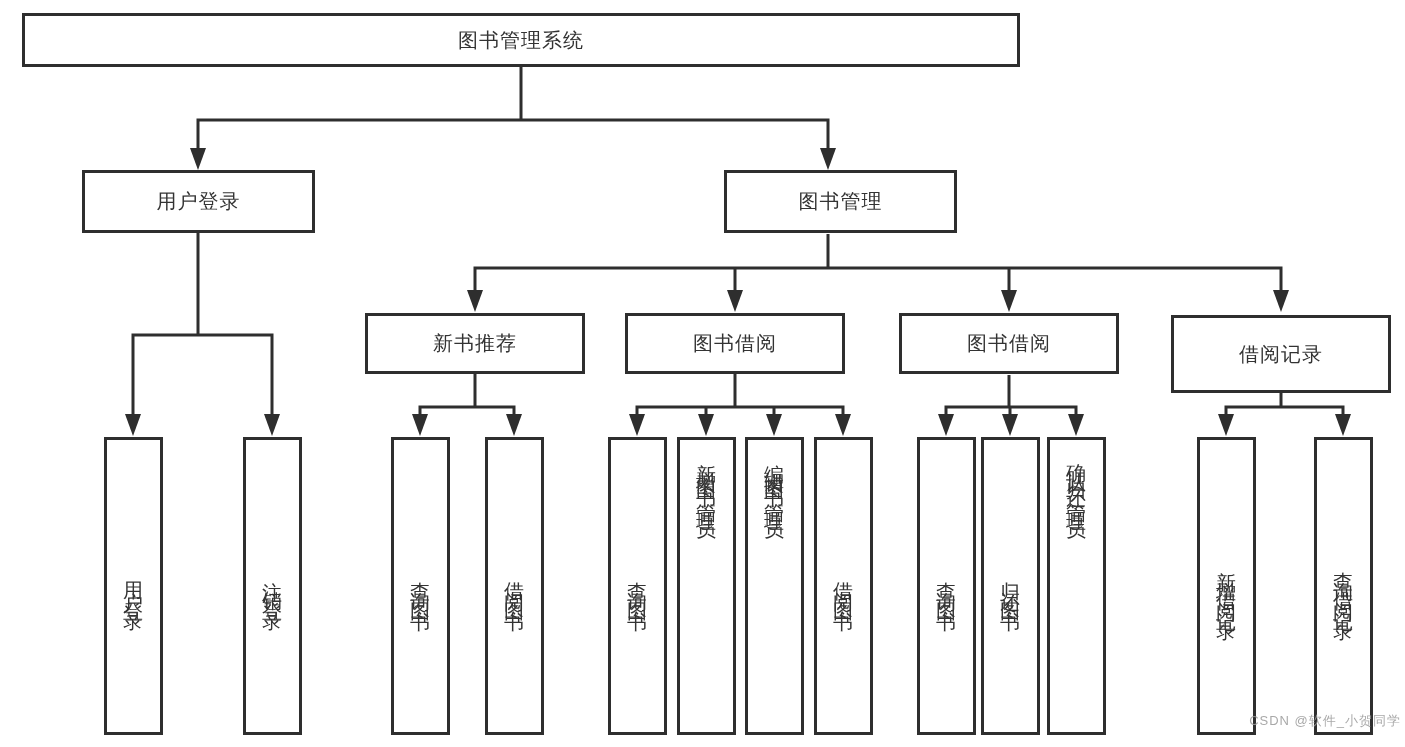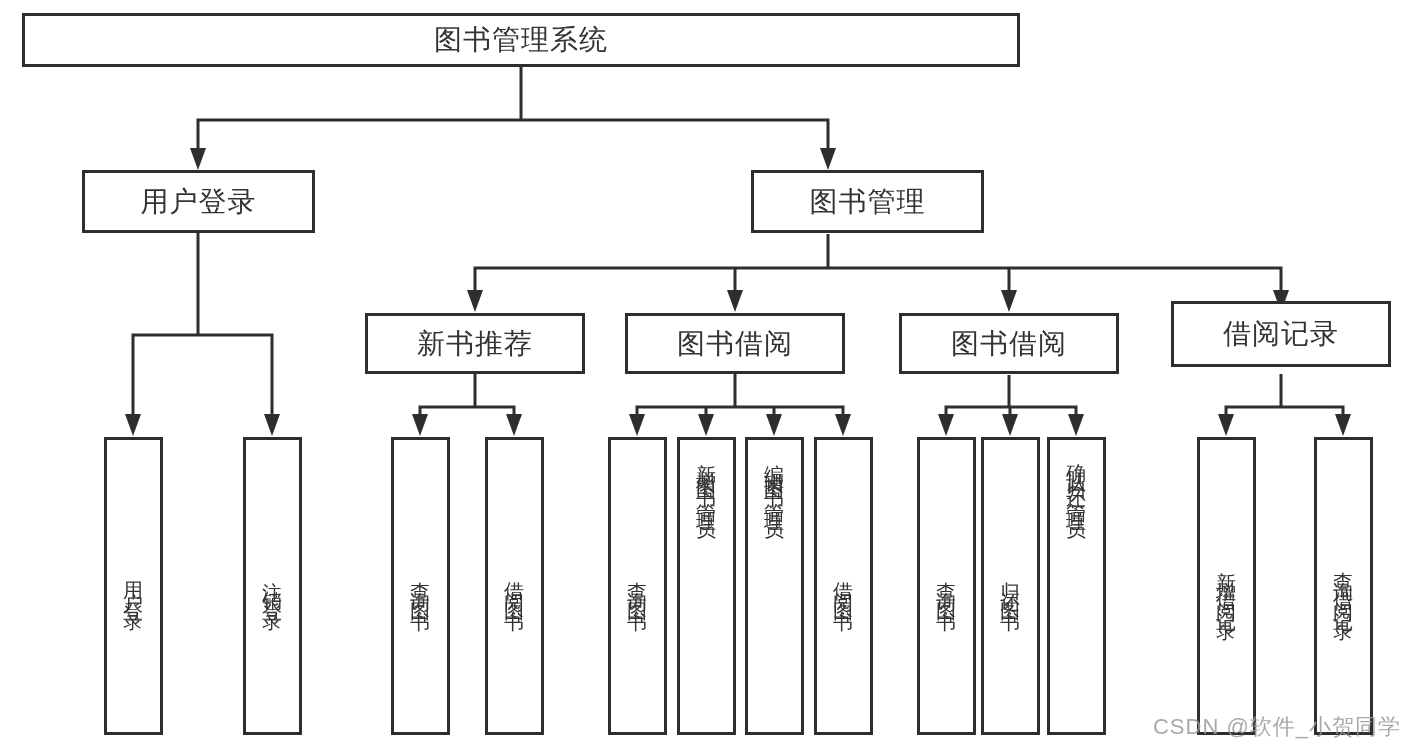--- a/index.html
+++ b/index.html
@@ -16,41 +16,41 @@
     box-sizing:border-box;
     background:#ffffff;
     border:3px solid #2e2e2e;
     color:#333333;
     display:flex;
     align-items:center;
     justify-content:center;
     z-index:2;
   }
   .node.h{
-    font-size:28px;
+    font-size:20px;
     letter-spacing:1px;
     white-space:nowrap;
   }
   .node.v{
     writing-mode:vertical-rl;
     text-orientation:mixed;
     font-size:20px;
     letter-spacing:10px;
     line-height:1;
   }
   .node.v.tall{
     justify-content:flex-start;
     padding-top:8px;
     letter-spacing:8px;
   }
   #watermark{
     position:absolute;
     right:4px;
     top:712px;
-    font-size:22px;
+    font-size:13px;
     color:#9a9a9a;
     opacity:.85;
     z-index:3;
     white-space:nowrap;
     letter-spacing:1px;
   }
 </style>
 </head>
 <body>
 
@@ -102,26 +102,26 @@
     <g>
       <path d="M1281 374 V407 M1224.5 407 H1344.5 M1226 407 V417 M1343 407 V417"></path>
       <polygon points="1218,414 1234,414 1226,436" fill="#2e2e2e" stroke="none"></polygon>
       <polygon points="1335,414 1351,414 1343,436" fill="#2e2e2e" stroke="none"></polygon>
     </g>
   </svg>
 
   <div class="node h" style="left:22px;top:13px;width:998px;height:54px">图书管理系统</div>
 
   <div class="node h" style="left:82px;top:170px;width:233px;height:63px">用户登录</div>
-  <div class="node h" style="left:751px;top:170px;width:233px;height:63px">图书管理</div>
+  <div class="node h" style="left:724px;top:170px;width:233px;height:63px">图书管理</div>
 
   <div class="node h" style="left:625px;top:313px;width:220px;height:61px">图书借阅</div>
   <div class="node h" style="left:365px;top:313px;width:220px;height:61px">新书推荐</div>
   <div class="node h" style="left:899px;top:313px;width:220px;height:61px">图书借阅</div>
-  <div class="node h" style="left:1171px;top:301px;width:220px;height:66px">借阅记录</div>
+  <div class="node h" style="left:1171px;top:315px;width:220px;height:78px">借阅记录</div>
 
   <div class="node v" style="left:104px;top:437px;width:59px;height:298px">用户登录</div>
   <div class="node v" style="left:243px;top:437px;width:59px;height:298px">注销登录</div>
 
   <div class="node v" style="left:391px;top:437px;width:59px;height:298px">查询图书</div>
   <div class="node v" style="left:485px;top:437px;width:59px;height:298px">借阅图书</div>
 
   <div class="node v" style="left:608px;top:437px;width:59px;height:298px">查询图书</div>
   <div class="node v tall" style="left:677px;top:437px;width:59px;height:298px">新增图书（管理员）</div>
   <div class="node v tall" style="left:745px;top:437px;width:59px;height:298px">编辑图书（管理员）</div>

